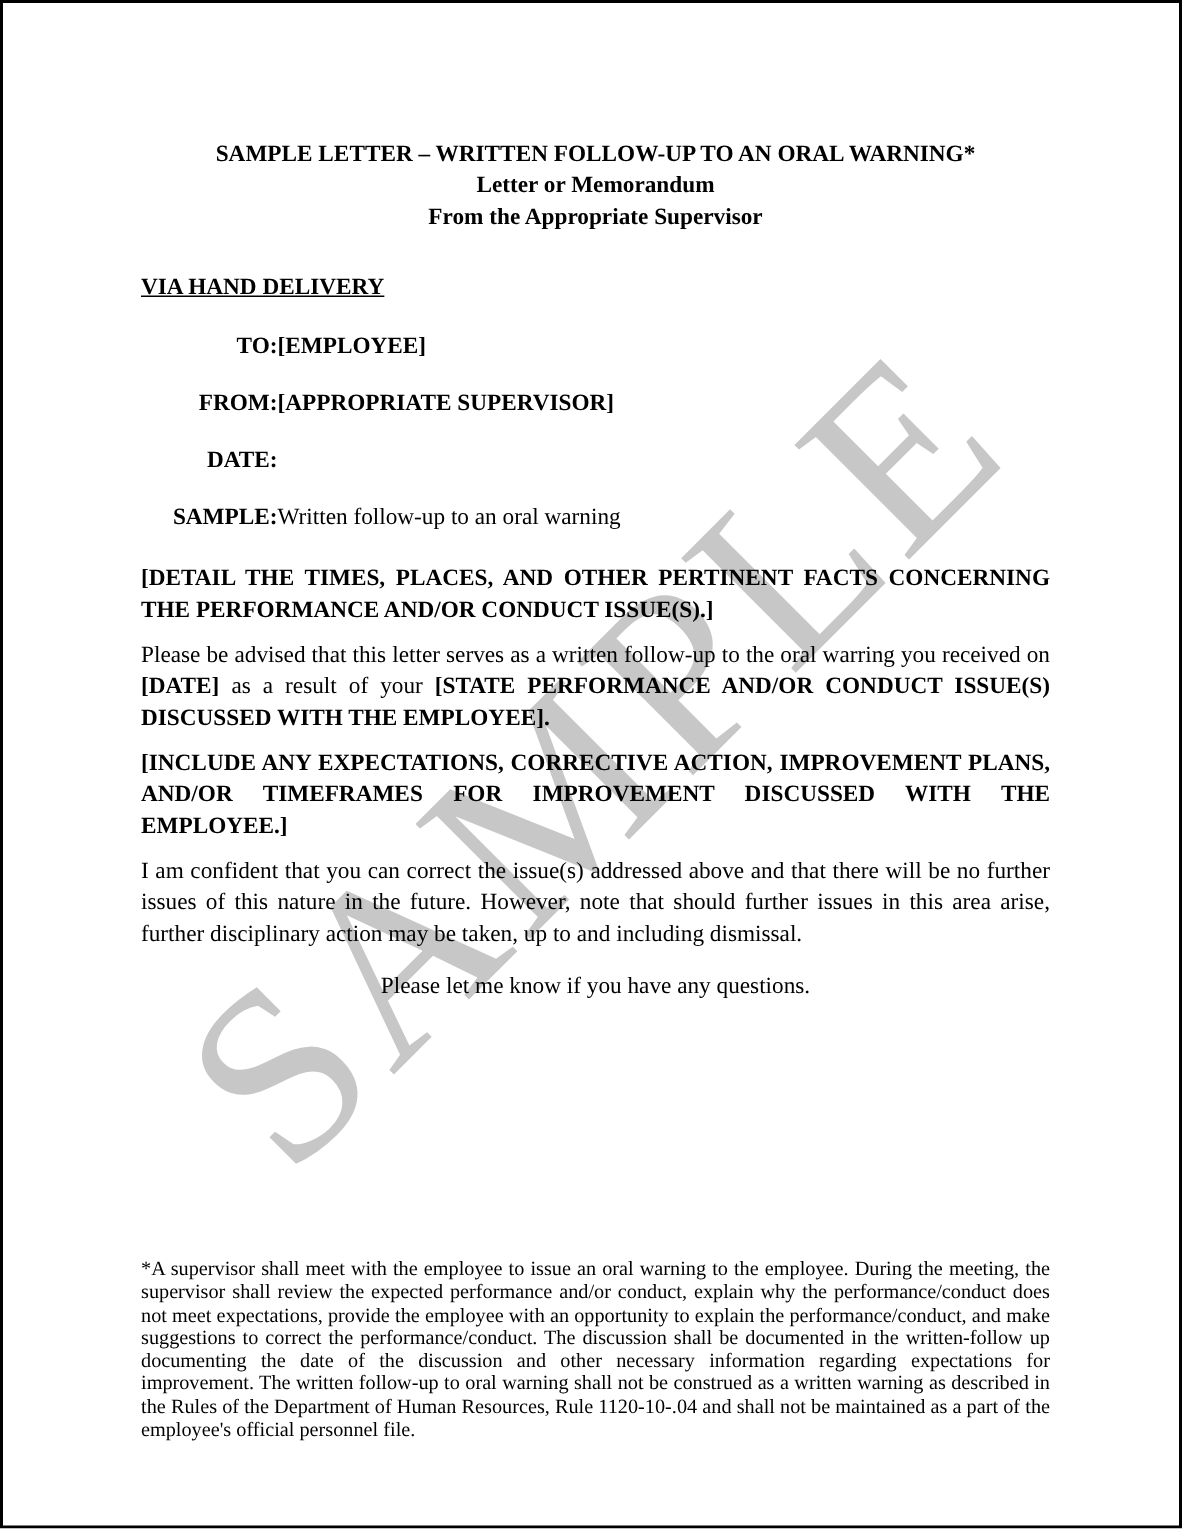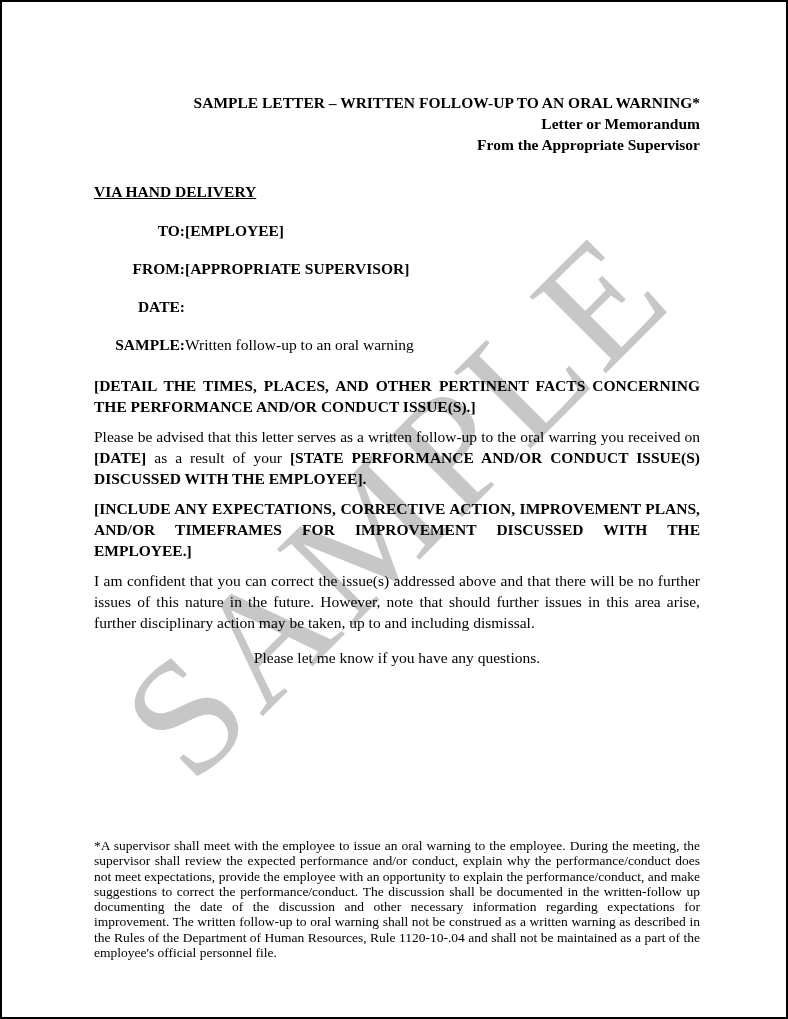--- a/index.html
+++ b/index.html
@@ -32,21 +32,21 @@
     white-space: nowrap;
     user-select: none;
   }
   .content {
     position: absolute;
     left: 92px; top: 90px;
     width: 606px;
     z-index: 2;
     font-size: 15.5px;
   }
-  .title-block { text-align: right; font-weight: bold; line-height: 21px; }
+  .title-block { text-align: center; font-weight: bold; line-height: 21px; }
   .delivery { font-weight: bold; margin-top: 26px; line-height: 21px; text-decoration: underline; }
   .fields { margin-top: 18px; }
   .field-row { display: flex; line-height: 21px; margin-bottom: 17px; }
   .field-row:last-child { margin-bottom: 0; }
   .field-label { font-weight: bold; width: 91px; flex: none; text-align: right; }
   .bold { font-weight: bold; }
   .body-block { margin-top: 20px; }
   p.body-par {
     line-height: 21px;
     text-align: justify;

